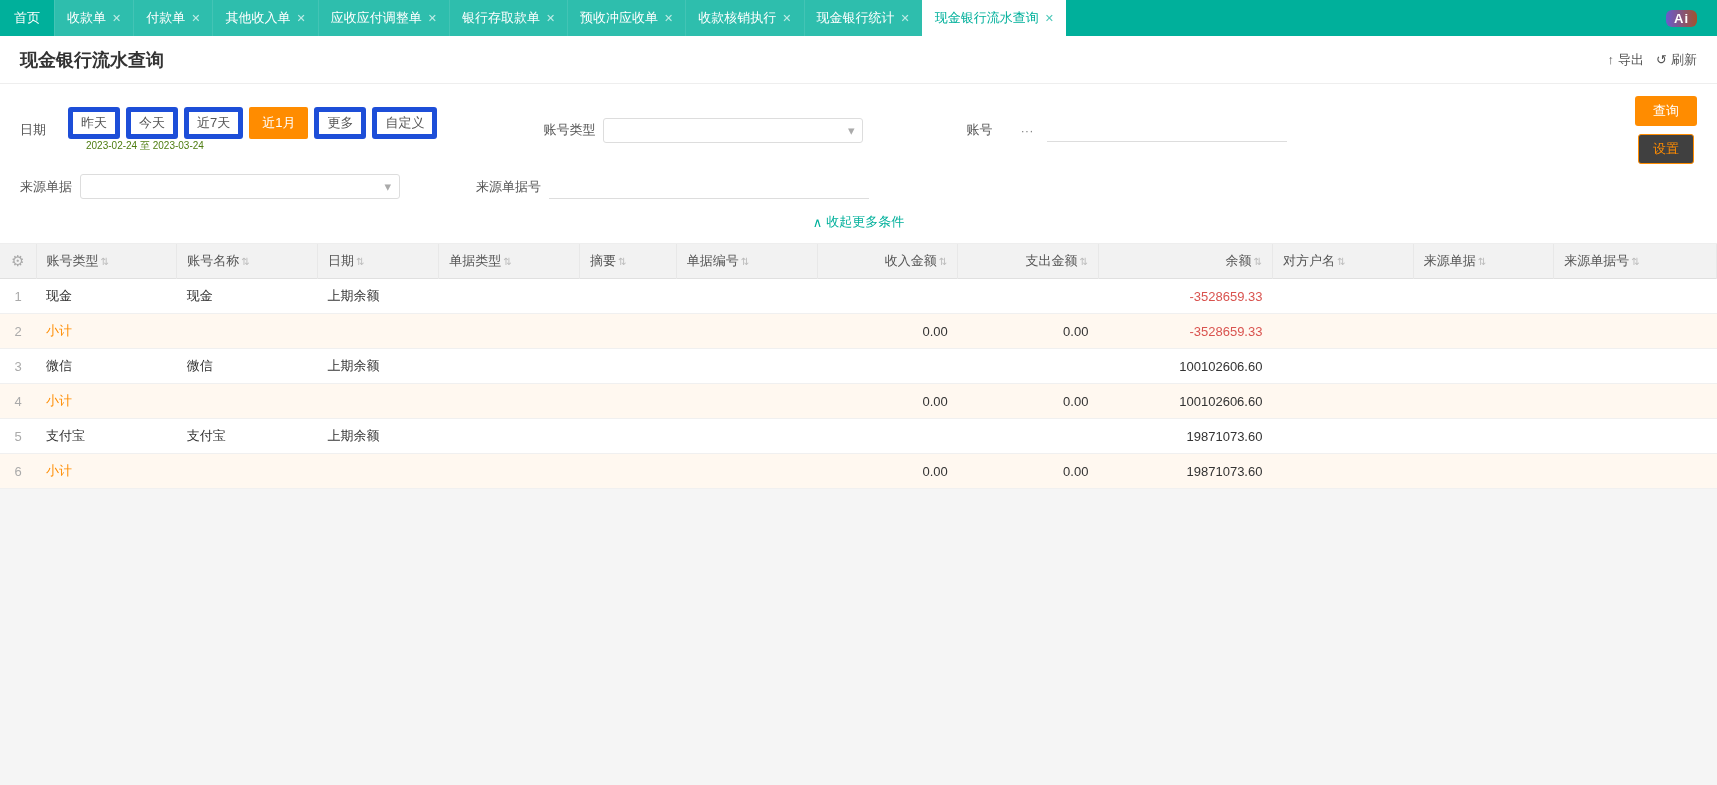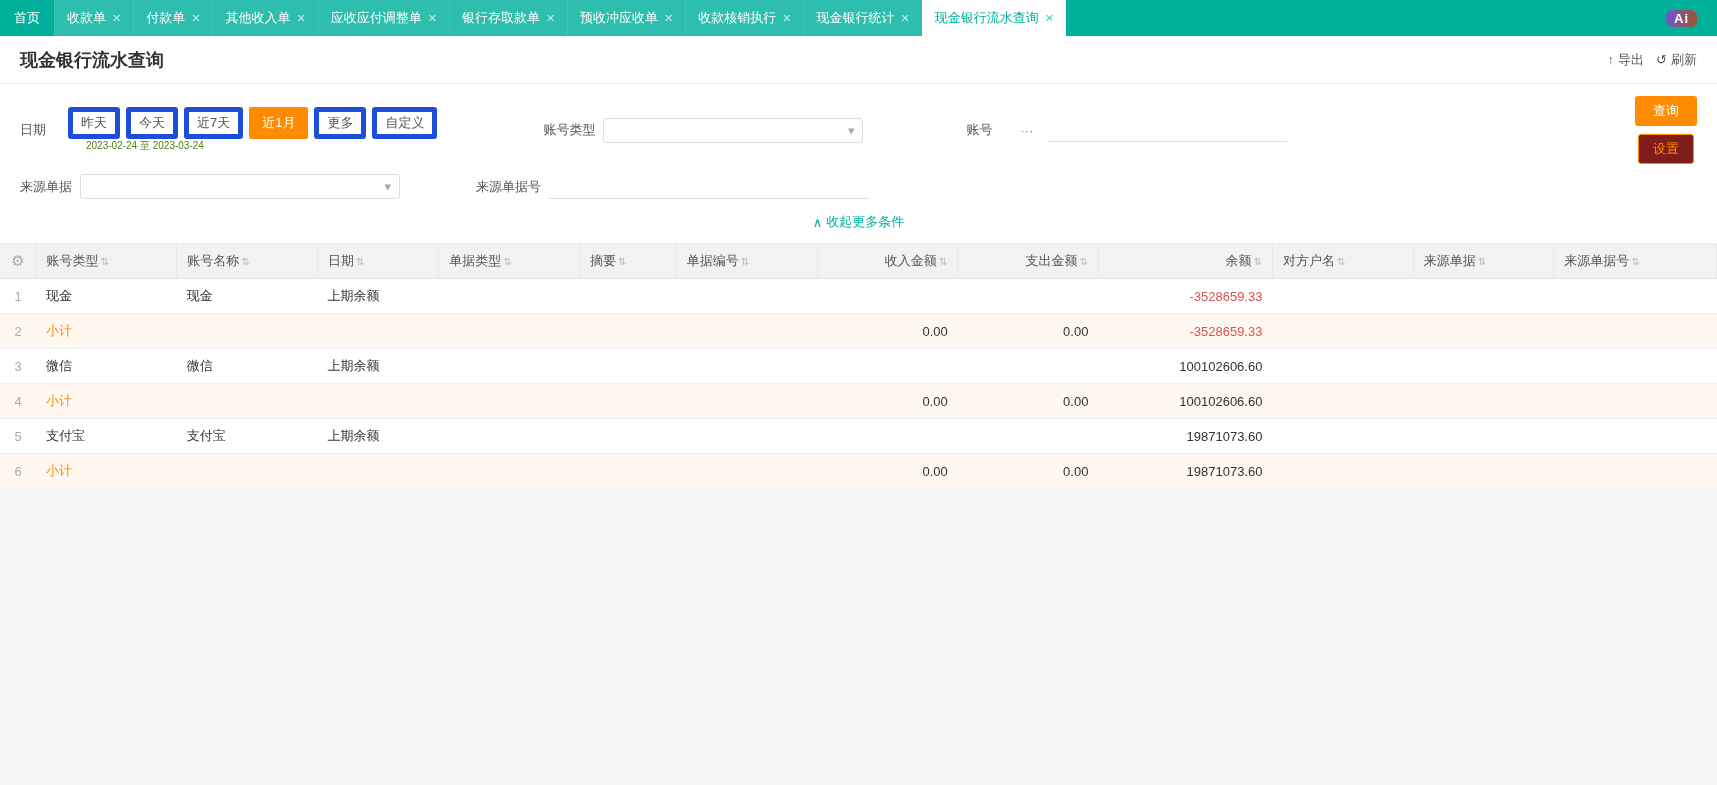--- a/index.html
+++ b/index.html
@@ -141,21 +141,21 @@
     .query-btn {
       background: #ff8c00;
       color: #fff;
       border: none;
       padding: 6px 18px;
       border-radius: 3px;
       cursor: pointer;
       font-size: 13px;
     }
     .settings-btn {
-      background: #7f1d1d;
+      background: #404040;
       color: #ff8c00;
       border: 1px solid #ff8c00;
       padding: 5px 14px;
       border-radius: 3px;
       cursor: pointer;
       font-size: 13px;
     }
     .collapse-bar {
       text-align: center;
       color: #00b09b;

